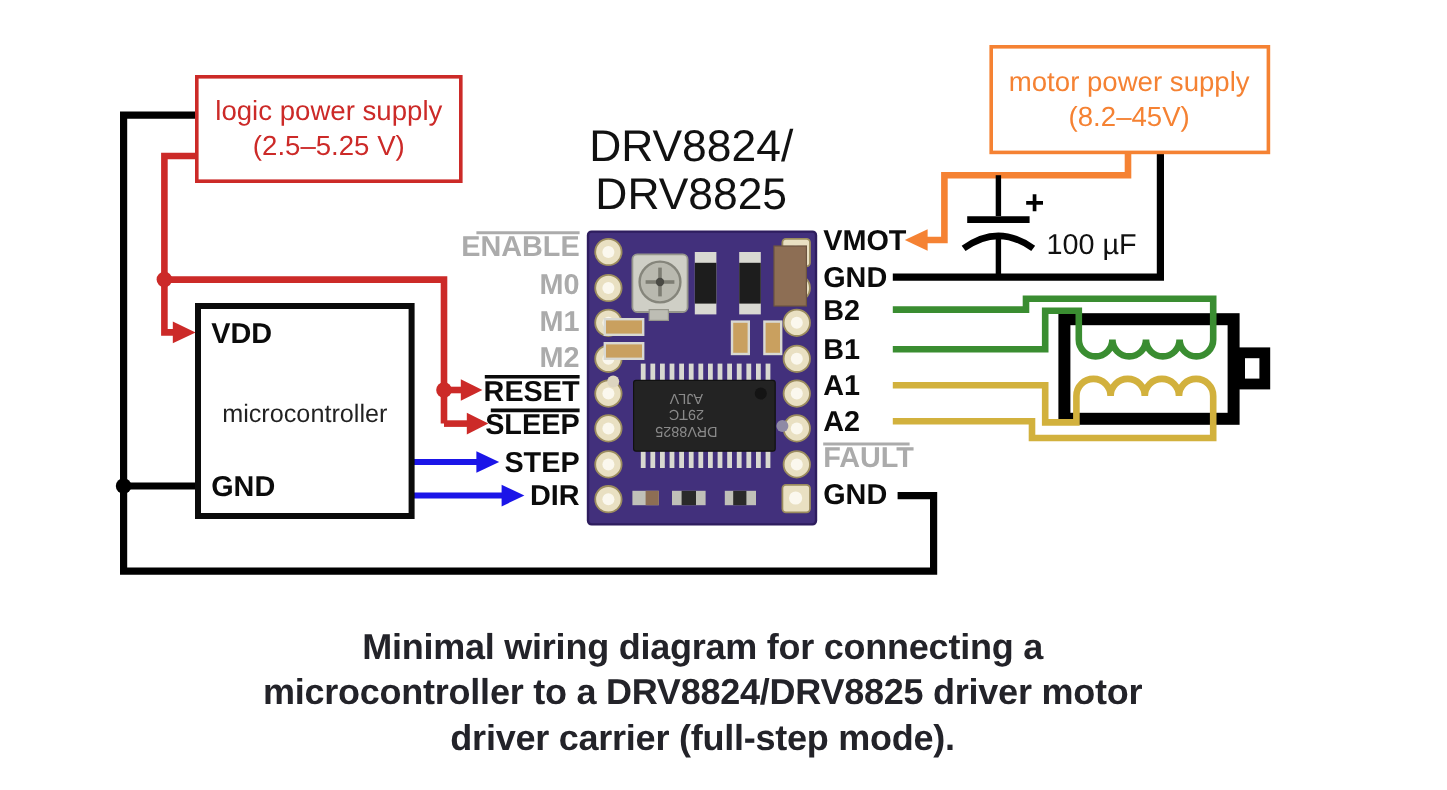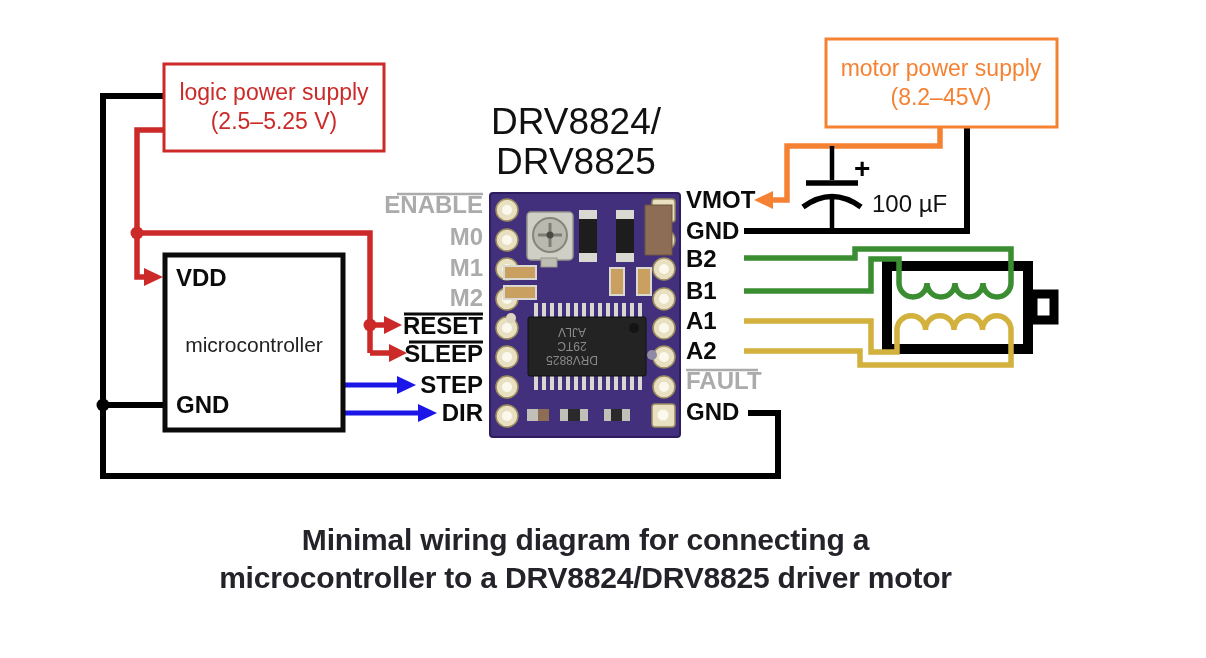--- a/index.html
+++ b/index.html
@@ -245,15 +245,16 @@
     <text x="686" y="389" fill="#ababab">FAULT</text>
     <text x="686" y="420" fill="#0b0b0b">GND</text>
   </g>
 
 </svg>
 
 
 <div class="caption">
   <span>Minimal wiring diagram for connecting a</span>
   <span>microcontroller to a DRV8824/DRV8825 driver motor</span>
+  <span>driver carrier (full-step mode).</span>
 </div>
 
 </div>
 
 </body></html>

